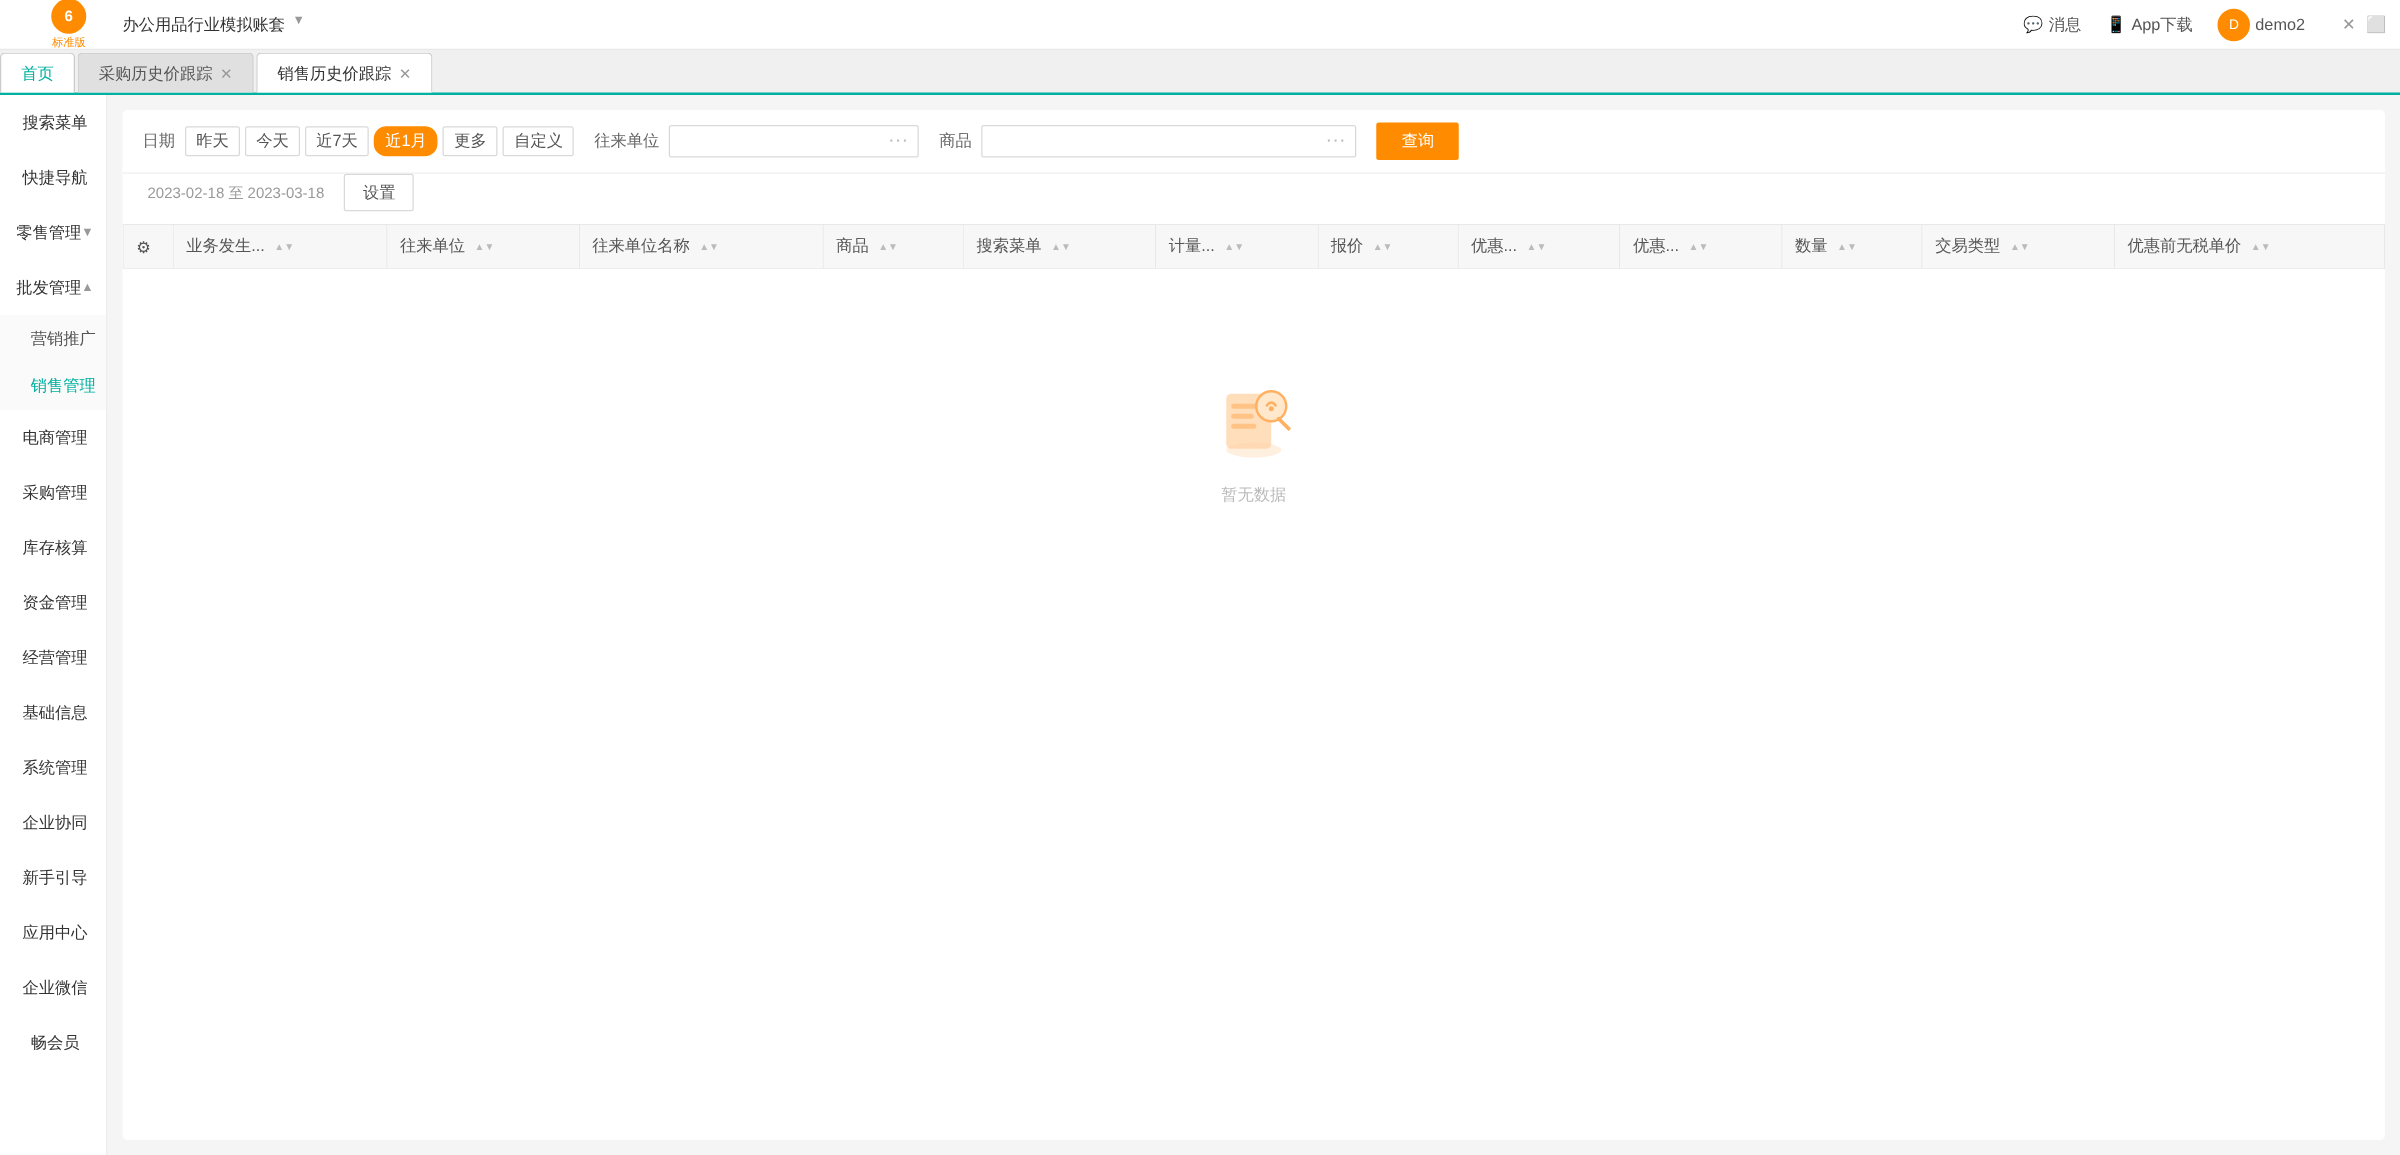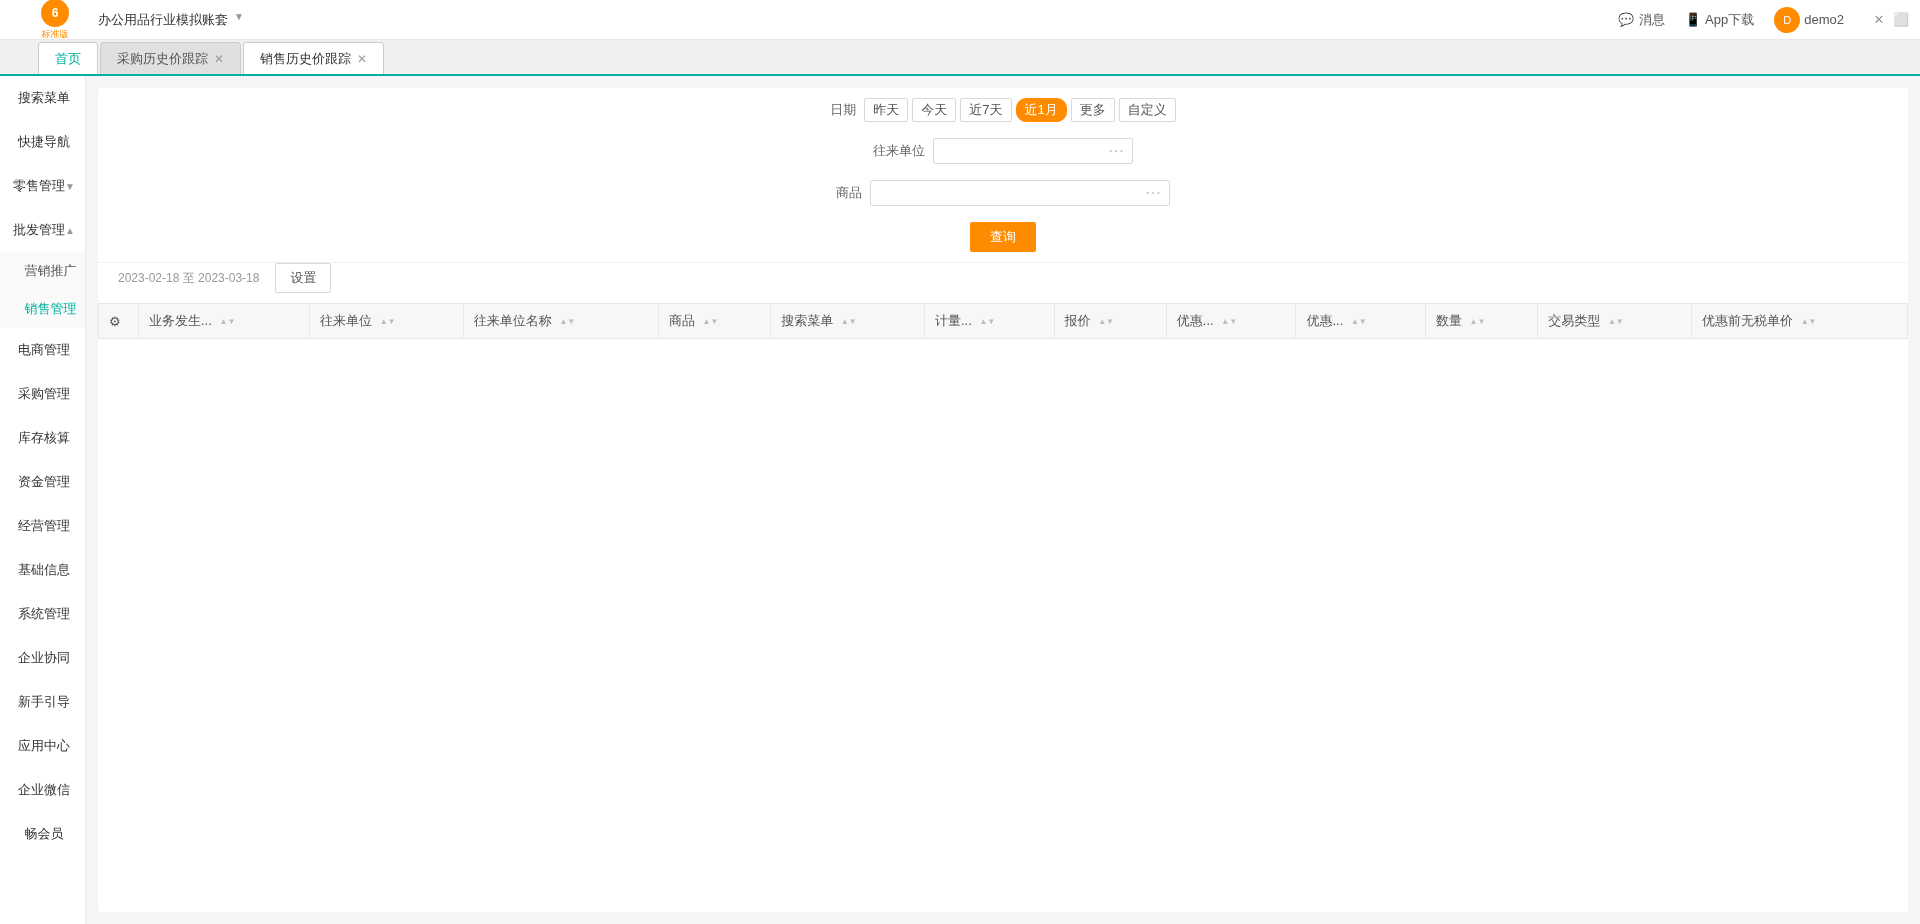--- a/index.html
+++ b/index.html
@@ -72,21 +72,20 @@
     }
 
     
     .tab-bar {
       height: 36px;
       background: #f0f0f0;
       display: flex;
       align-items: flex-end;
       flex-shrink: 0;
       border-bottom: 2px solid #00b0a0;
-      padding-left: 38px;
     }
     .tab {
       height: 32px;
       padding: 0 16px;
       display: flex;
       align-items: center;
       gap: 6px;
       font-size: 13px;
       cursor: pointer;
       border-radius: 4px 4px 0 0;
@@ -221,21 +220,20 @@
     }
 
     
     .filter-area {
       padding: 10px 16px;
       display: flex;
       align-items: center;
       gap: 16px;
       flex-wrap: wrap;
       border-bottom: 1px solid #f0f0f0;
-      flex-direction: column;
     }
     .filter-group {
       display: flex;
       align-items: center;
       gap: 8px;
     }
     .filter-label {
       font-size: 13px;
       color: #666;
       white-space: nowrap;
@@ -572,17 +570,31 @@
               <th>
                 <span>优惠前无税单价</span>
                 <span class="sort-arrows">▲▼</span>
               </th>
             </tr>
           </thead>
           <tbody>
           </tbody>
         </table>
 
+        <div class="empty-state">
+          <svg class="empty-icon" viewBox="0 0 80 80" fill="none" xmlns="http://www.w3.org/2000/svg">
+            <ellipse cx="40" cy="65" rx="22" ry="6" fill="#ffe0c0" opacity="0.5"></ellipse>
+            <rect x="18" y="20" width="36" height="44" rx="4" fill="#ffd0a0" opacity="0.7"></rect>
+            <rect x="22" y="28" width="24" height="4" rx="2" fill="#ffb060" opacity="0.6"></rect>
+            <rect x="22" y="36" width="18" height="4" rx="2" fill="#ffb060" opacity="0.6"></rect>
+            <rect x="22" y="44" width="20" height="4" rx="2" fill="#ffb060" opacity="0.6"></rect>
+            <circle cx="54" cy="30" r="12" fill="#ffe8cc" stroke="#ffb060" stroke-width="2"></circle>
+            <path d="M50 30 Q54 24 58 30" stroke="#ffb060" stroke-width="2" fill="none"></path>
+            <circle cx="54" cy="32" r="2" fill="#ffb060"></circle>
+            <path d="M60 40 L68 48" stroke="#ffb060" stroke-width="3" stroke-linecap="round"></path>
+          </svg>
+          <span class="empty-text">暂无数据</span>
+        </div>
       </div>
 
     </div>
   </div>
 </div>
 
 </body></html>

